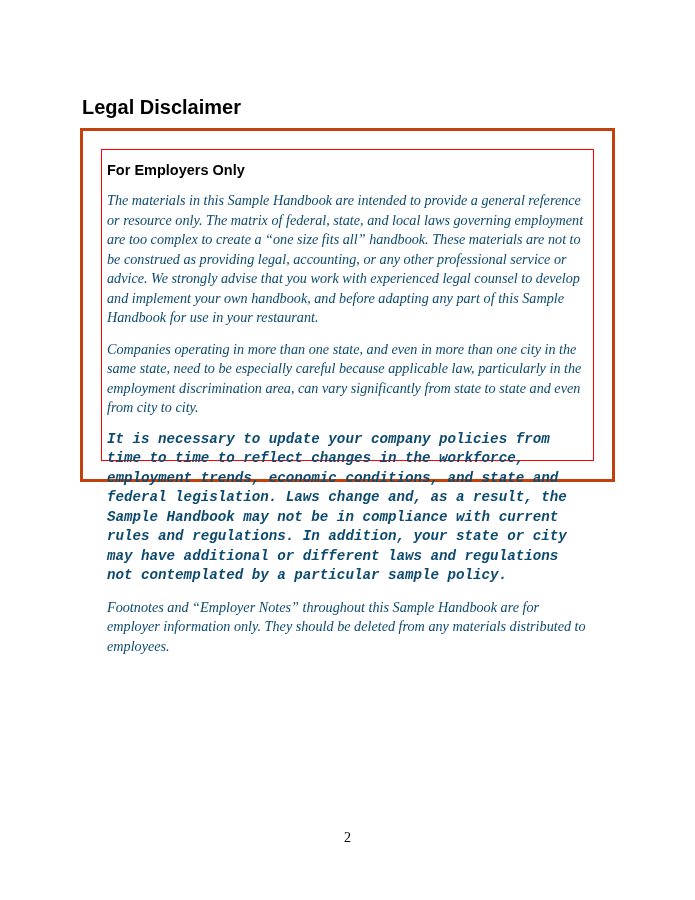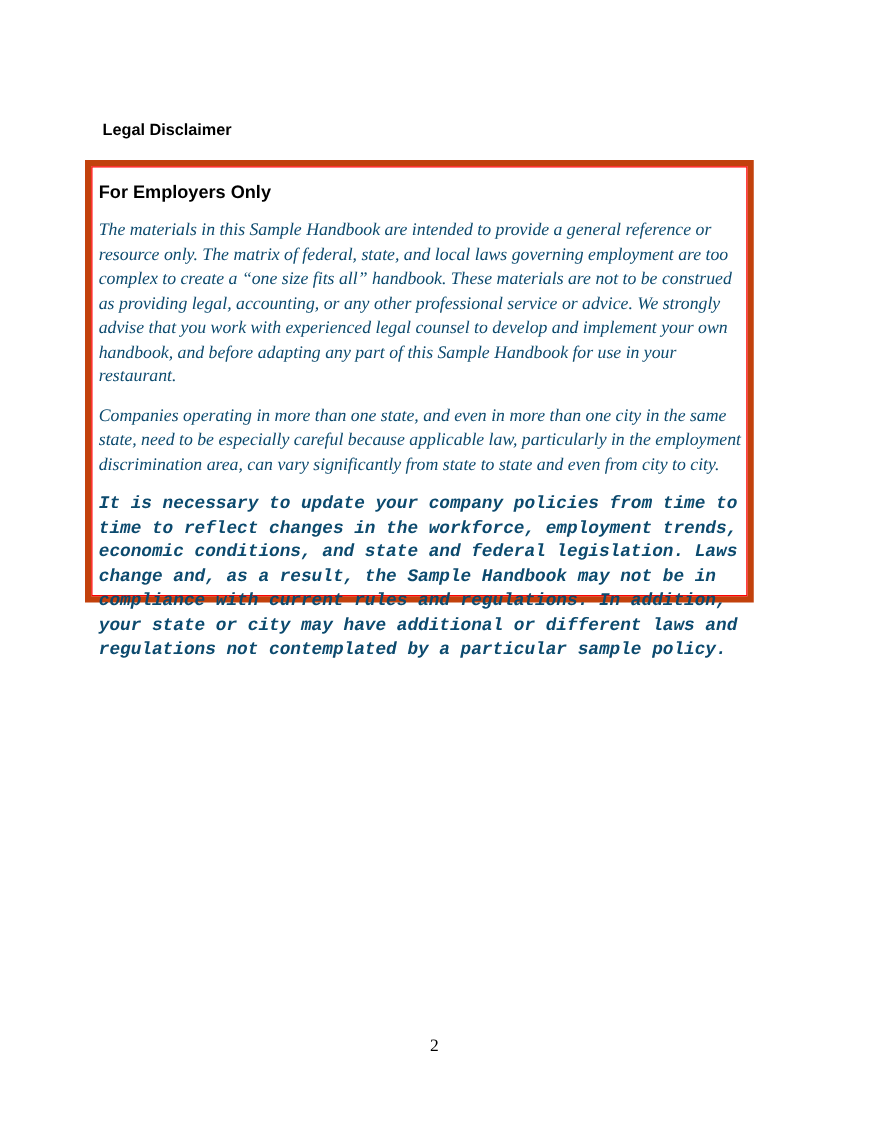--- a/index.html
+++ b/index.html
@@ -1,27 +1,27 @@
 <!DOCTYPE html>
 <html><head>
   <meta charset="utf-8">
   <style>
     html, body { margin: 0; padding: 0; background: #ffffff; }
     body { width: 695px; height: 900px; position: relative; overflow: hidden; }
     .page { position: absolute; left: 0; top: 0; width: 695px; height: 900px; background: #fff; }
     .section-title {
       position: absolute; left: 82px; top: 96px;
       font-family: "Liberation Sans", sans-serif; font-weight: bold;
-      font-size: 13px; color: #000; margin: 0;
+      font-size: 20px; color: #000; margin: 0;
     }
     .box {
-      position: absolute; left: 68px; top: 128px; width: 535px; height: 354px;
+      position: absolute; left: 80px; top: 128px; width: 535px; height: 354px;
       box-sizing: border-box;
-      border: 5px solid #c2410c;
-      padding: 0;
+      border: 3px solid #c2410c;
+      padding: 18px;
       background: #fff;
     }
     .box-inner {
       box-sizing: border-box; width: 100%; height: 100%;
       border: 1px solid #ff0000;
       padding: 11px 4px 0 5px;
     }
     .box-title {
       font-family: "Liberation Sans", sans-serif; font-weight: bold;
       font-size: 14.5px; color: #000; margin: 0 0 12px 0; line-height: 18px;
@@ -42,17 +42,18 @@
 
 <div class="page">
   <h2 class="section-title">Legal Disclaimer</h2>
 
   <div class="box">
     <div class="box-inner">
       <h3 class="box-title">For Employers Only</h3>
       <p class="para">The materials in this Sample Handbook are intended to provide a general reference or resource only. The matrix of federal, state, and local laws governing employment are too complex to create a “one size fits all” handbook. These materials are not to be construed as providing legal, accounting, or any other professional service or advice. We strongly advise that you work with experienced legal counsel to develop and implement your own handbook, and before adapting any part of this Sample Handbook for use in your restaurant.</p>
       <p class="para">Companies operating in more than one state, and even in more than one city in the same state, need to be especially careful because applicable law, particularly in the employment discrimination area, can vary significantly from state to state and even from city to city.</p>
       <p class="para bold">It is necessary to update your company policies from time to time to reflect changes in the workforce, employment trends, economic conditions, and state and federal legislation. Laws change and, as a result, the Sample Handbook may not be in compliance with current rules and regulations. In addition, your state or city may have additional or different laws and regulations not contemplated by a particular sample policy.</p>
+      <p class="para">Footnotes and “Employer Notes” throughout this Sample Handbook are for employer information only. They should be deleted from any materials distributed to employees.</p>
     </div>
   </div>
 
   <div class="page-number">2</div>
 </div>
 
 </body></html>

